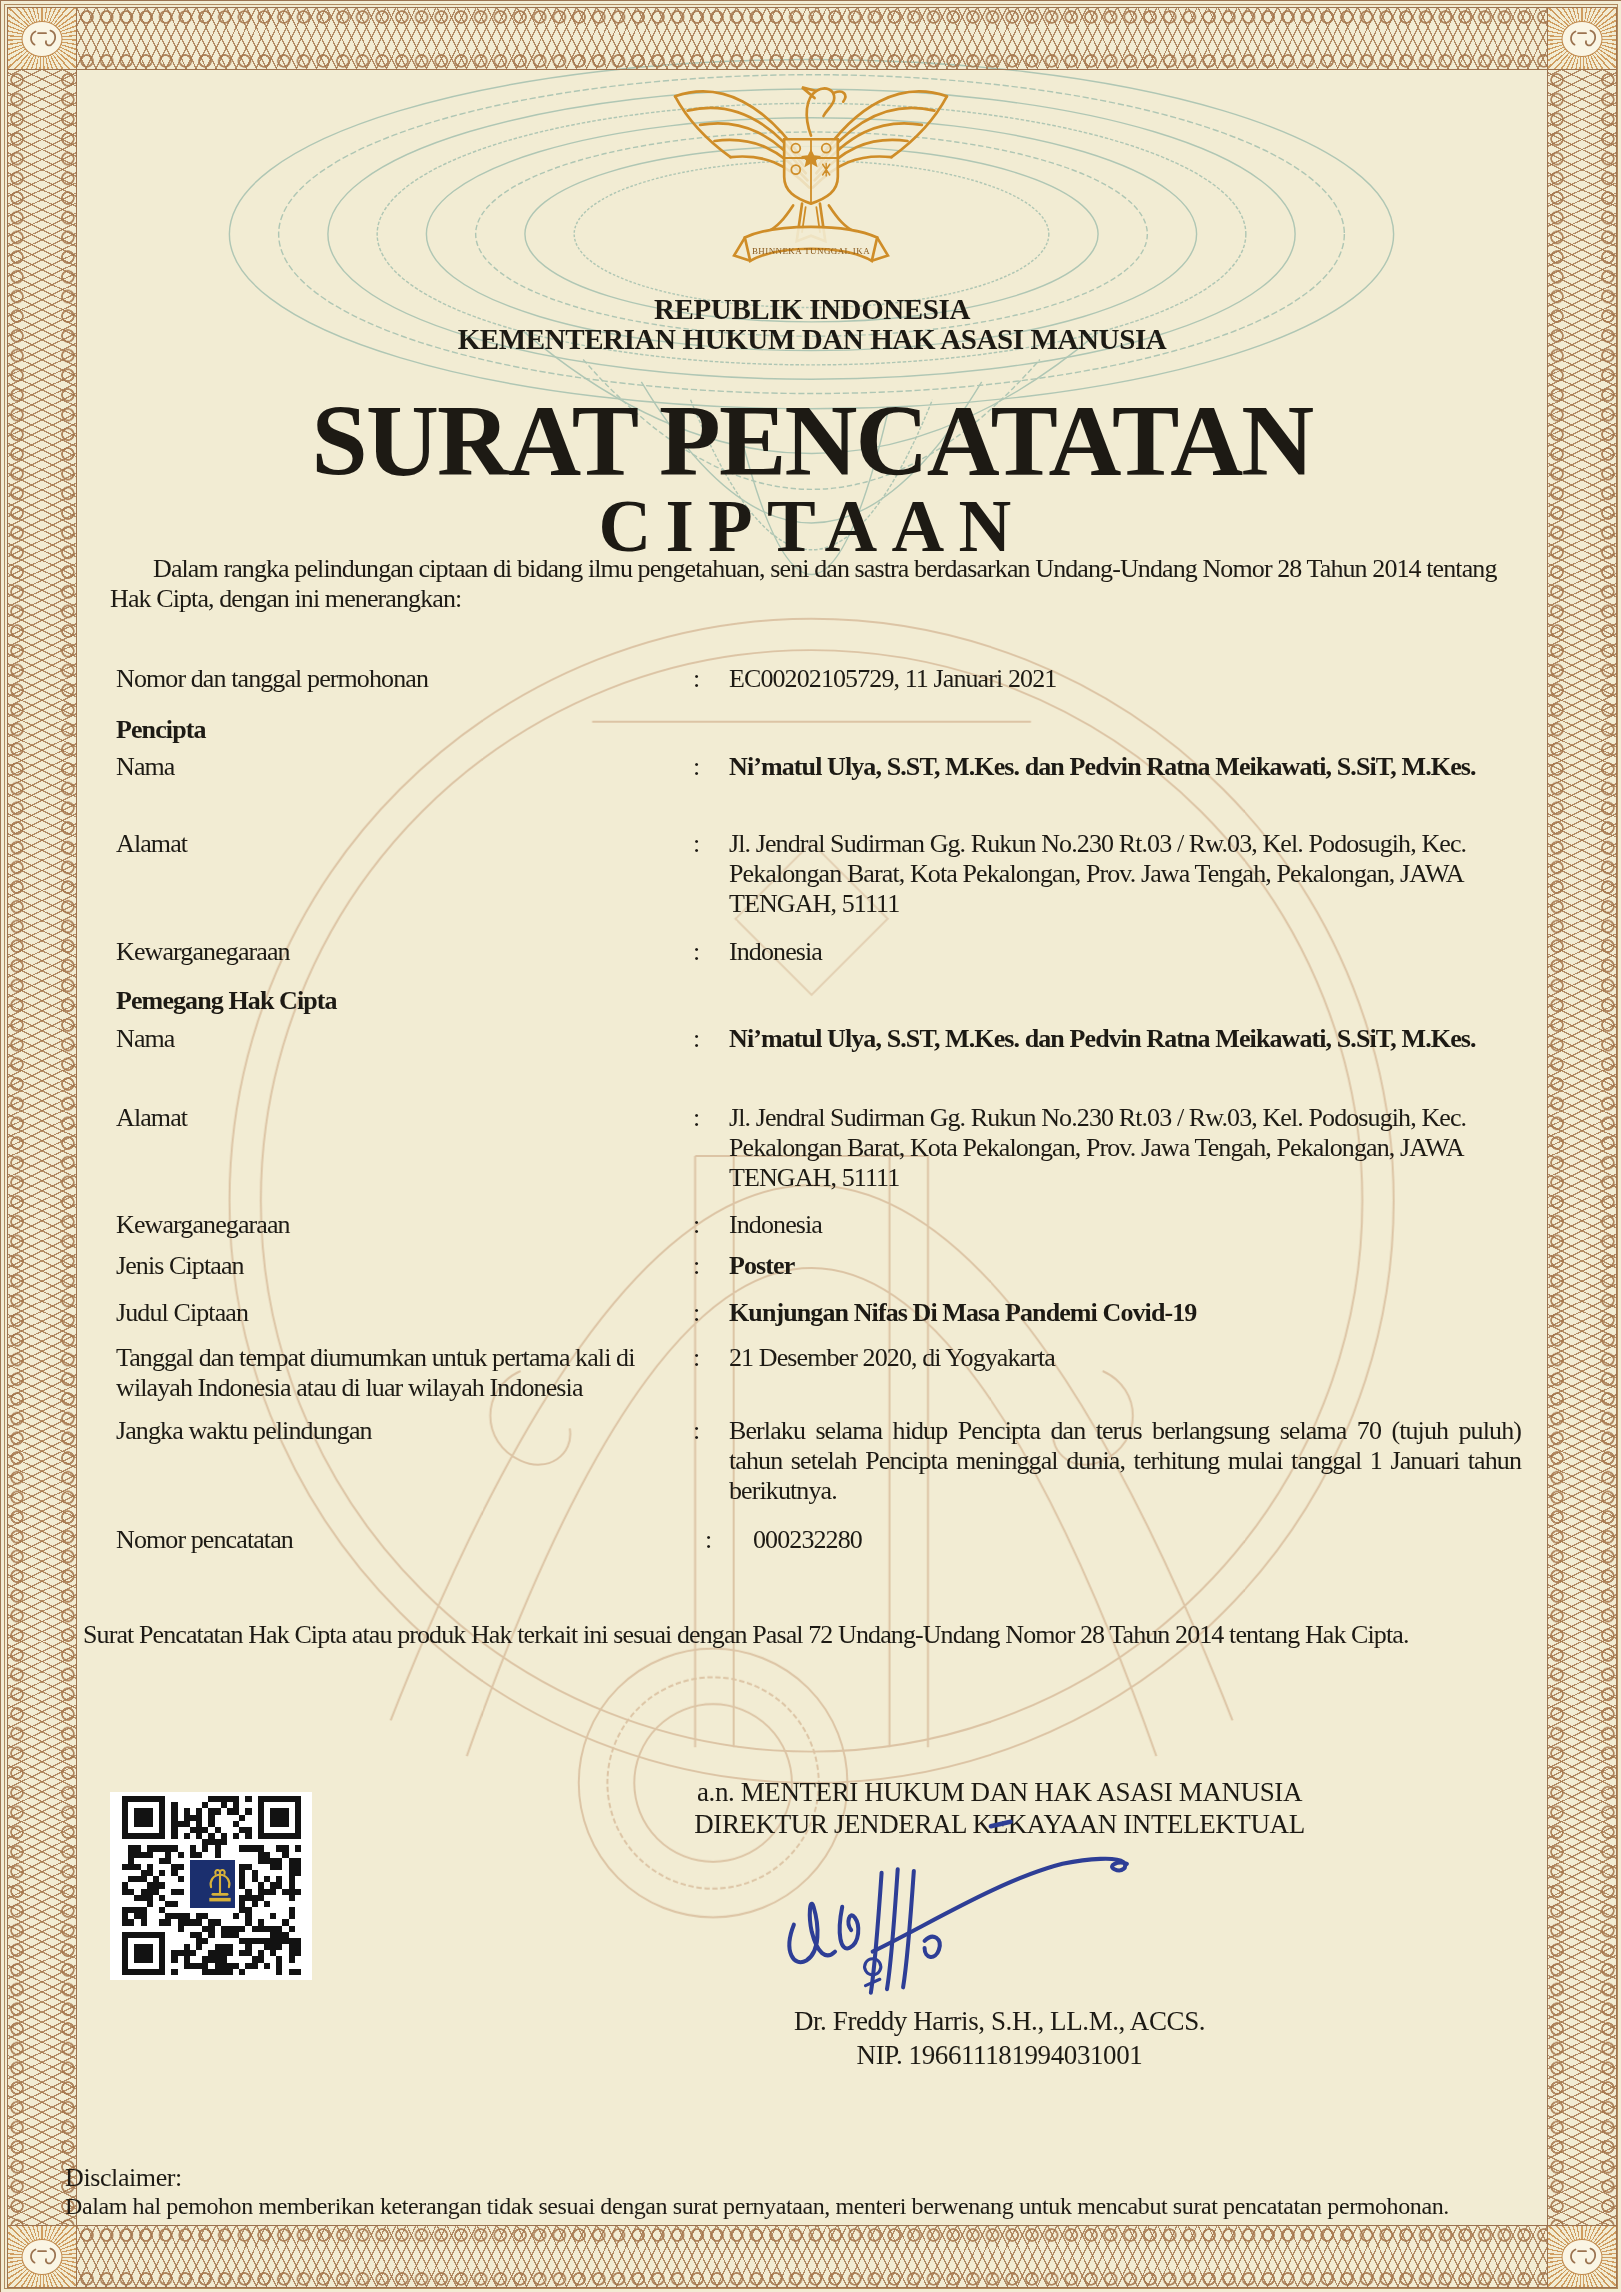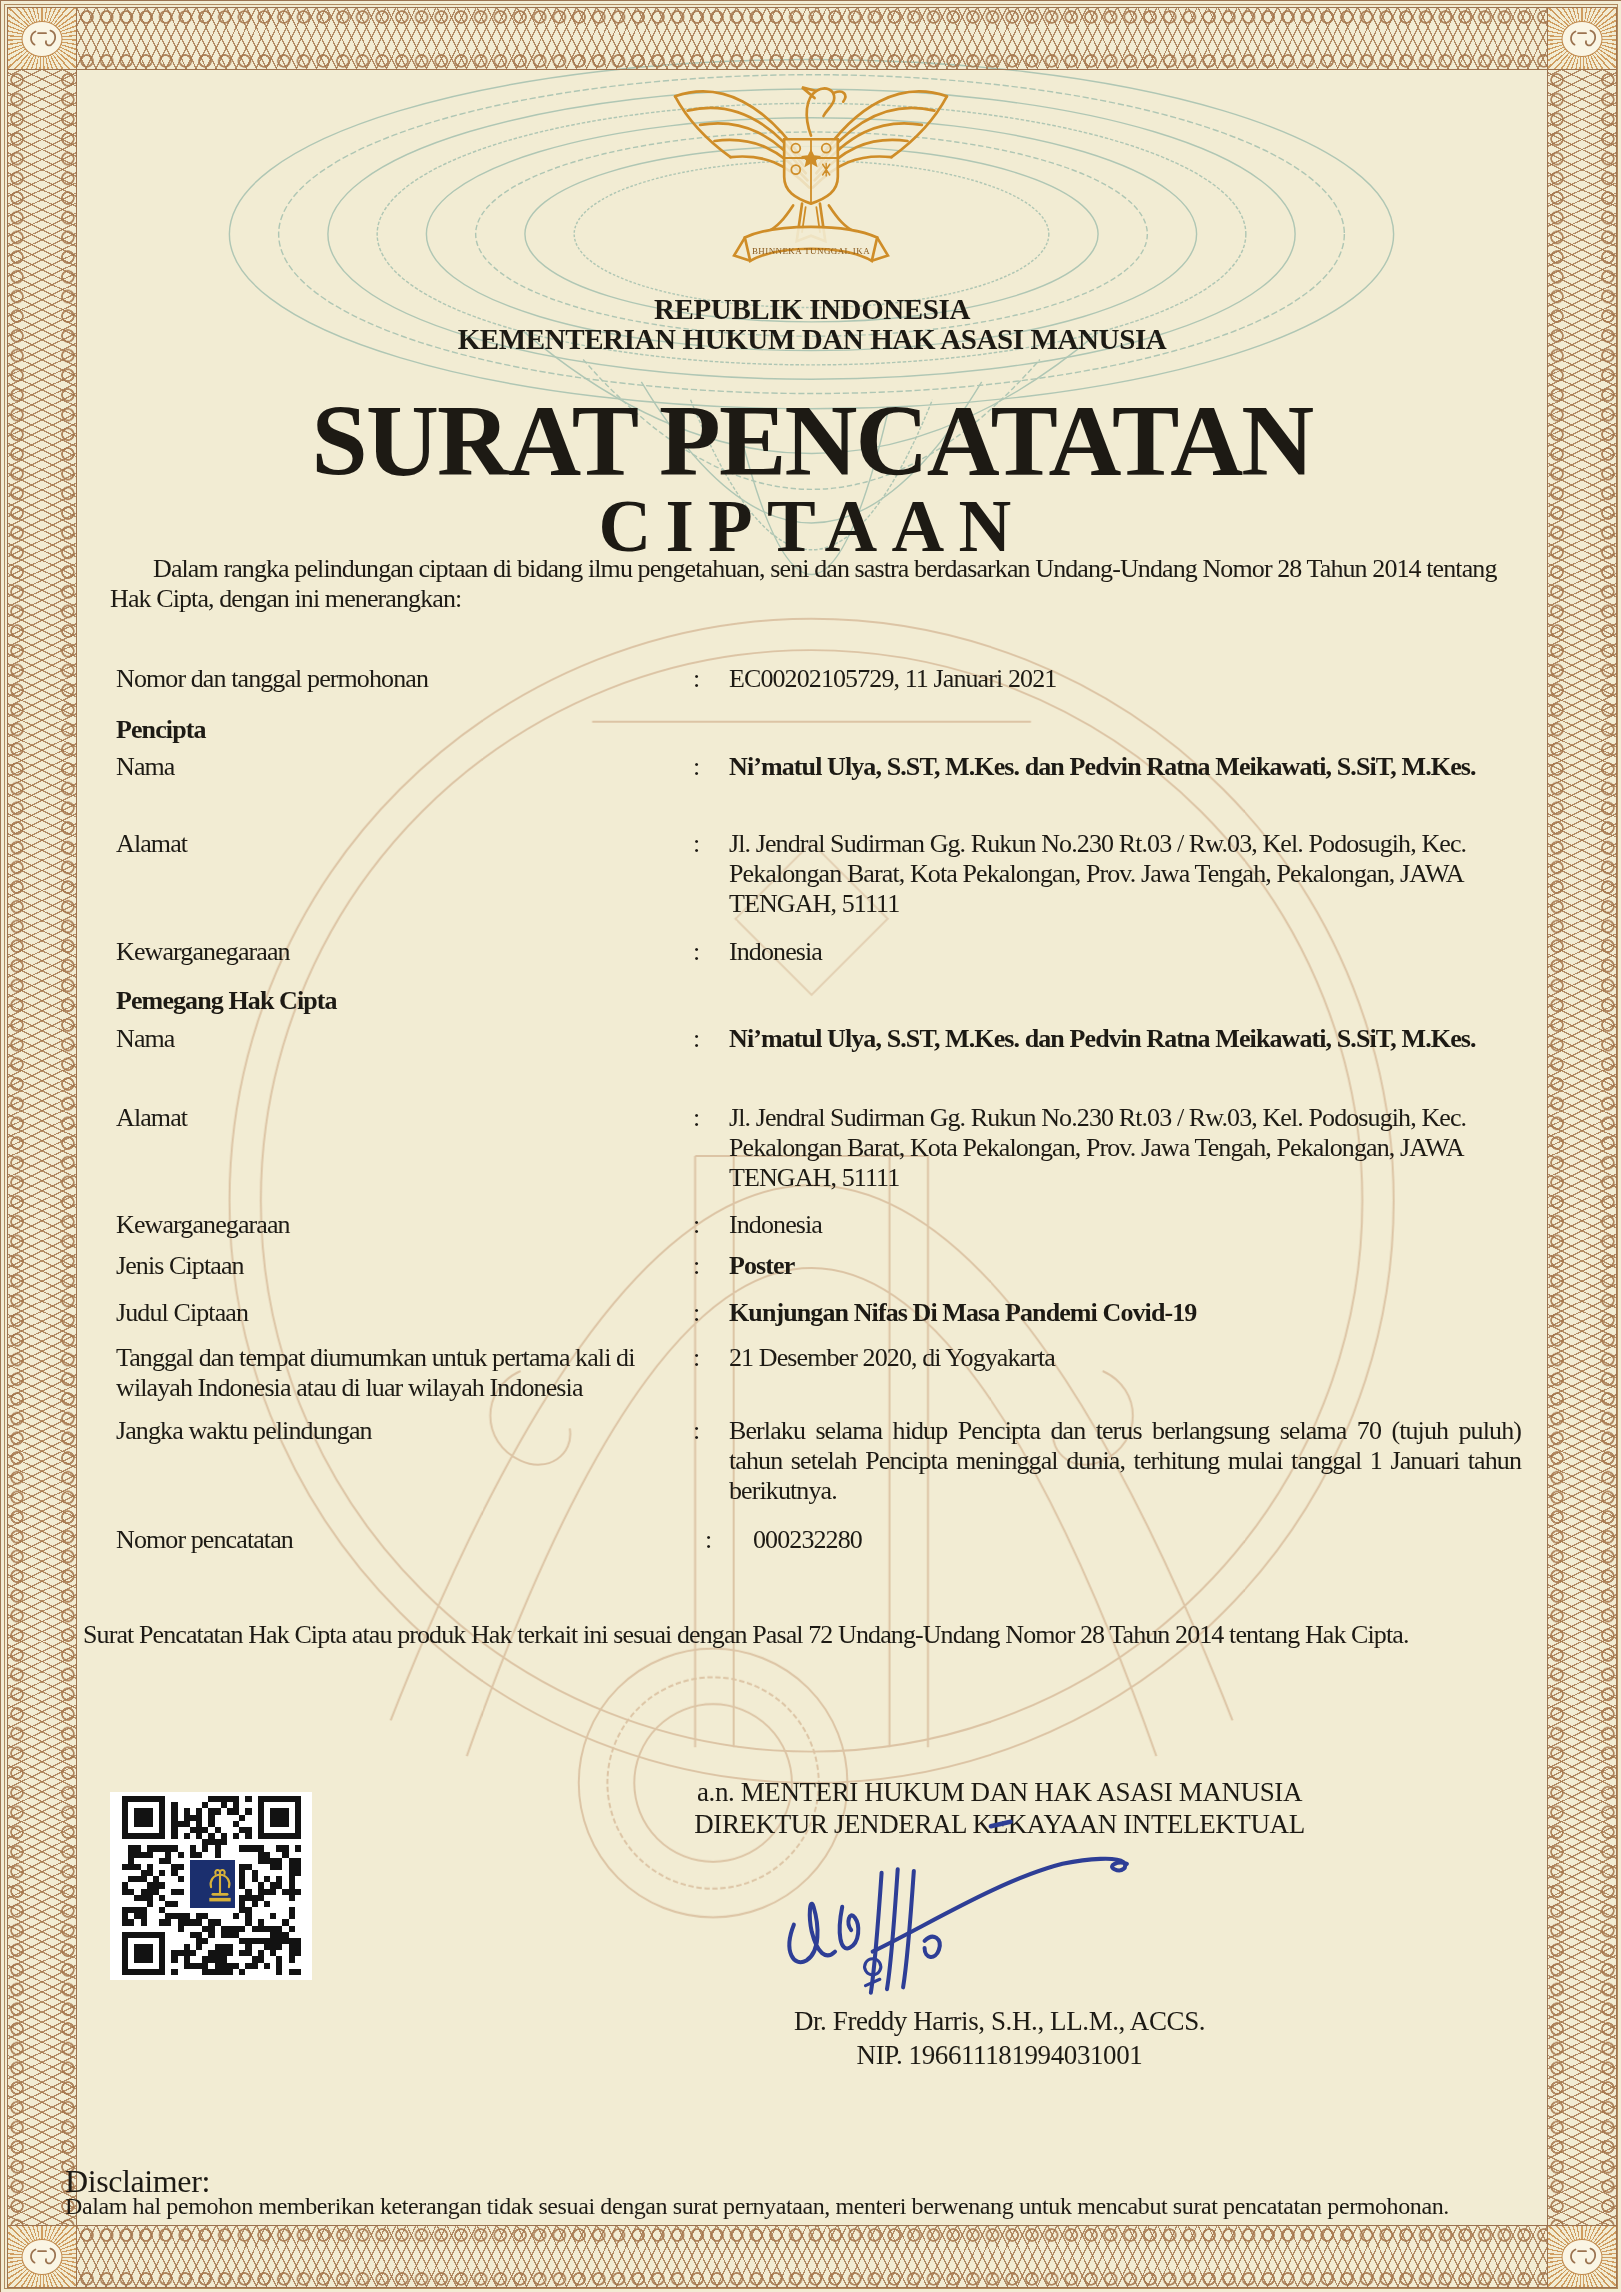--- a/index.html
+++ b/index.html
@@ -89,21 +89,21 @@
   .signature-svg{position:absolute; left:766px; top:1816px; width:385px; height:193px;}
 
   
   .qr-box{position:absolute; left:109px; top:1791px; width:202px; height:188px; background:#ffffff;}
   .qr-box svg{position:absolute; left:11.6px; top:3.6px; width:179px; height:179px;}
   .qr-logo{position:absolute; left:80px; top:68px; width:45px; height:48px; background:#1b2f6e;
            display:flex; align-items:center; justify-content:center;}
   .qr-logo svg{width:36px; height:41px;}
 
   
-  .disc-label{position:absolute; left:64px; top:2162px; font-size:32px; letter-spacing:-0.4px;}
+  .disc-label{position:absolute; left:64px; top:2162px; font-size:26px; letter-spacing:-0.4px;}
   .disc-text{position:absolute; left:64px; top:2192px; width:1505px; font-size:24px; letter-spacing:-0.4px;}
 </style>
 </head>
 <body>
 
 <div class="page">
 
   <svg width="0" height="0" style="position:absolute" aria-hidden="true">
     <defs>
       <symbol id="monogram" viewBox="0 0 34 26">

